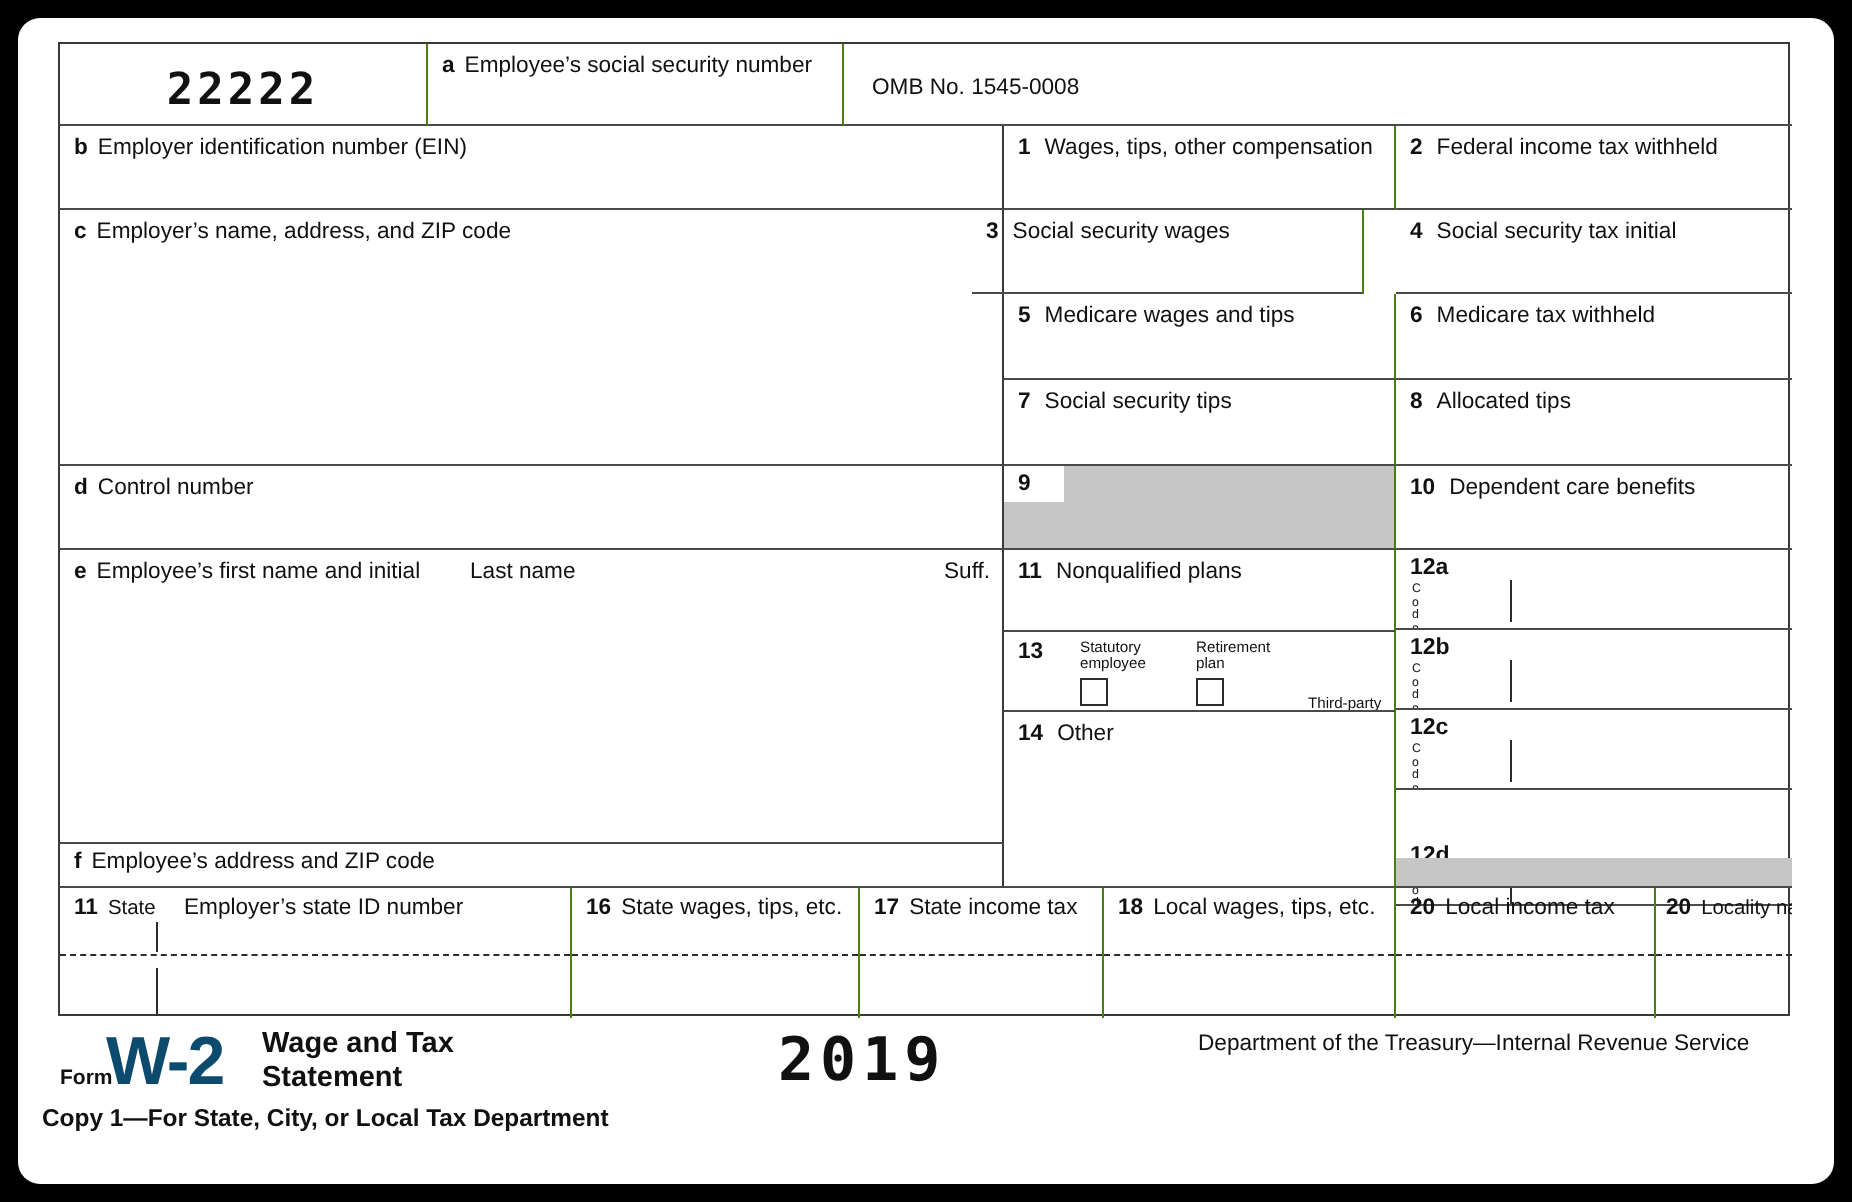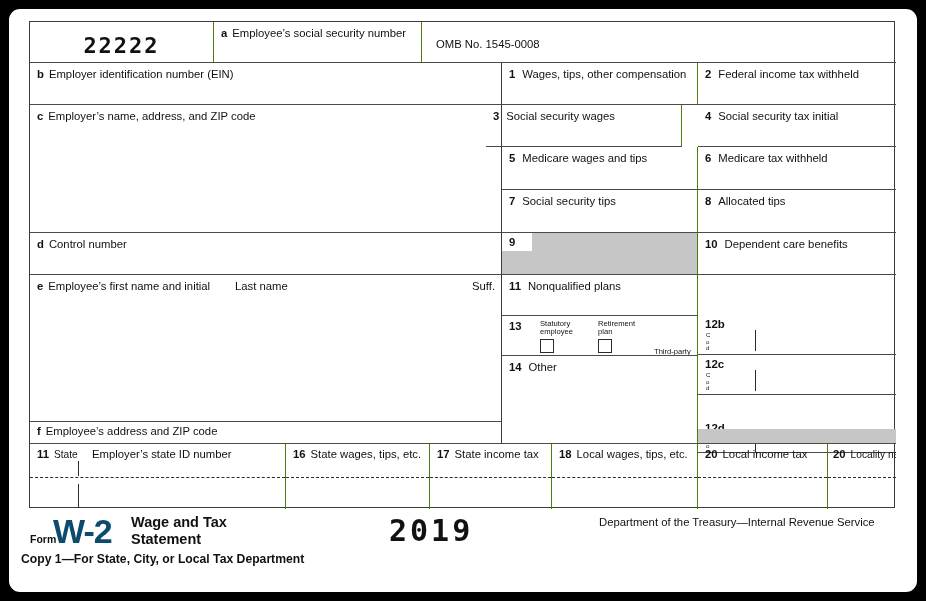--- a/index.html
+++ b/index.html
@@ -363,20 +363,25 @@
         <div class="cb"></div>
       </div>
     </div>
 
     <div class="cell br bb" style="left:472px;top:334px;width:196px;height:88px;">
       <div class="lbl">
         <span class="k2">14</span><span>Other</span>
       </div>
     </div>
 
+    <div class="cell bb" style="left:668px;top:253px;width:198px;height:40px;">
+      <div class="lbl12">12a</div>
+      <div class="code-stack">C<br>o<br>d<br>e</div>
+      <div class="code-div"></div>
+    </div>
     <div class="cell bb" style="left:668px;top:293px;width:198px;height:40px;">
       <div class="lbl12">12b</div>
       <div class="code-stack">C<br>o<br>d<br>e</div>
       <div class="code-div"></div>
     </div>
     <div class="cell bb" style="left:668px;top:333px;width:198px;height:40px;">
       <div class="lbl12">12c</div>
       <div class="code-stack">C<br>o<br>d<br>e</div>
       <div class="code-div"></div>
     </div>

